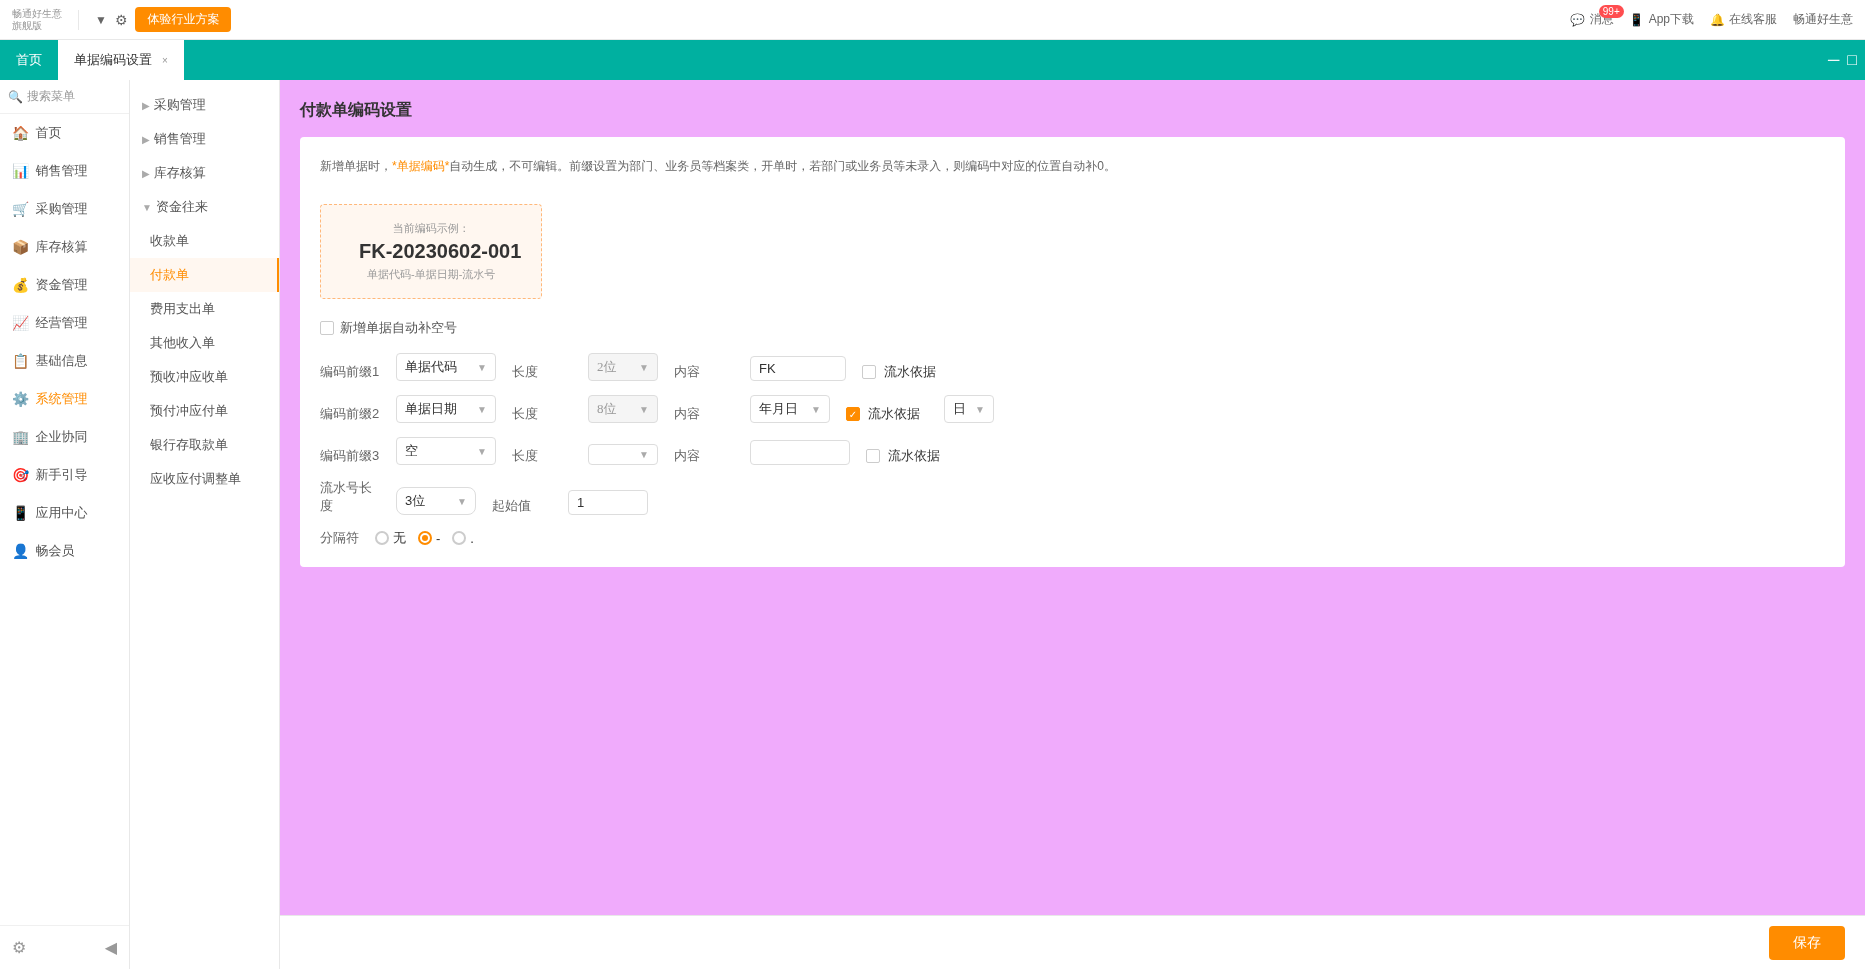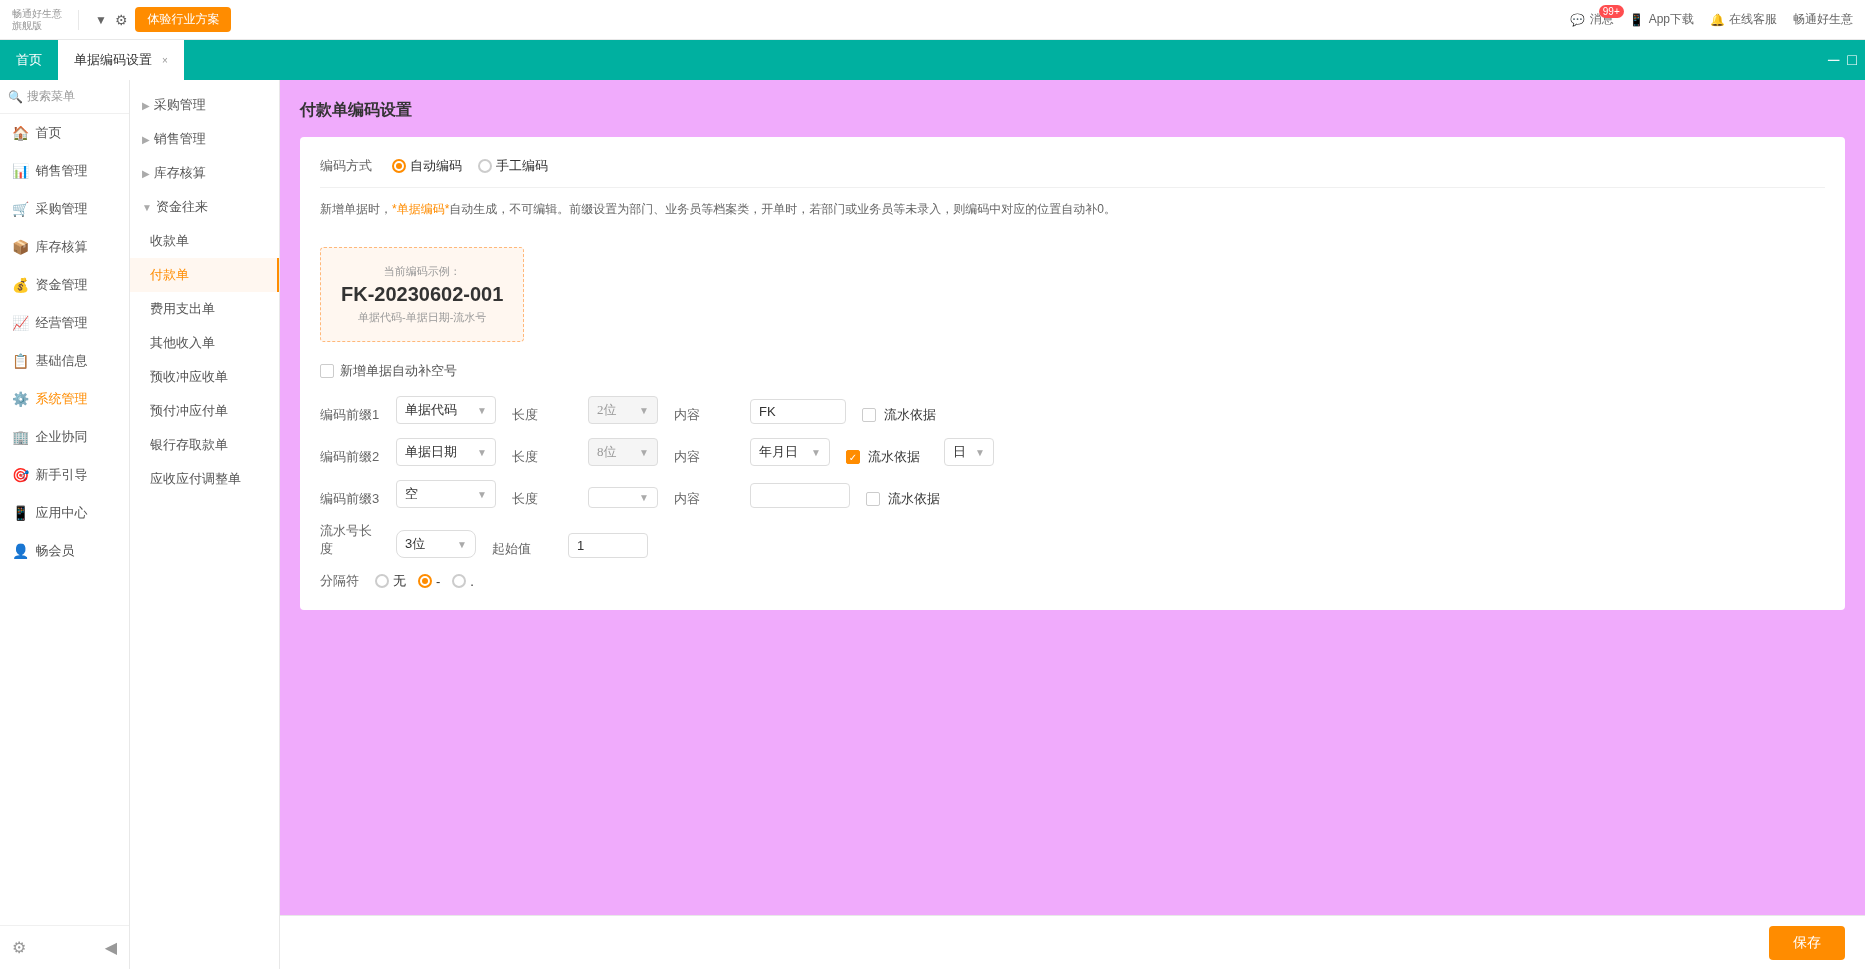--- a/index.html
+++ b/index.html
@@ -52,21 +52,21 @@
     .radio-dot { width: 14px; height: 14px; border-radius: 50%; border: 2px solid #ccc; display: flex; align-items: center; justify-content: center; }
     .radio-dot.checked { border-color: #ff8c00; }
     .radio-dot.checked::after { content: ''; width: 6px; height: 6px; border-radius: 50%; background: #ff8c00; }
 
     .hint-text { font-size: 12px; color: #666; margin-bottom: 28px; line-height: 1.6; }
     .hint-text em { color: #ff8c00; font-style: normal; }
 
     
     .preview-box { background: #fff7f0; border: 1px dashed #ffb87a; border-radius: 4px; padding: 16px 20px; display: inline-block; margin-bottom: 20px; text-align: center; }
     .preview-label { font-size: 11px; color: #999; margin-bottom: 4px; }
-    .preview-code { font-size: 20px; font-weight: bold; color: #333; }
+    .preview-code { font-size: 20px; font-weight: bold; color: #333; margin-left: 18px; }
     .preview-structure { font-size: 11px; color: #999; margin-top: 4px; }
 
     
     .checkbox-row { display: flex; align-items: center; gap: 6px; margin-bottom: 16px; font-size: 13px; color: #555; }
     .checkbox-box { width: 14px; height: 14px; border: 1px solid #ccc; border-radius: 2px; cursor: pointer; }
 
     
     .form-row { display: flex; align-items: flex-end; gap: 16px; margin-bottom: 14px; }
     .form-label { color: #666; font-size: 13px; width: 60px; flex-shrink: 0; }
     .form-select { display: flex; align-items: center; border: 1px solid #ddd; border-radius: 4px; padding: 4px 8px; background: #fff; cursor: pointer; gap: 4px; font-size: 13px; min-width: 90px; }
@@ -240,33 +240,20 @@
       <div class="second-nav-item">应收应付调整单</div>
     </div>
   </div>
 
   <div style="flex:1;display:flex;flex-direction:column;overflow:hidden;">
     <div class="content-area">
       <div class="page-title">付款单编码设置</div>
 
       <div class="card">
         
-        <div class="encoding-method">
-          <span class="encoding-label">编码方式</span>
-          <div class="radio-group">
-            <label class="radio-item">
-              <div class="radio-dot checked"></div>
-              <span>自动编码</span>
-            </label>
-            <label class="radio-item">
-              <div class="radio-dot"></div>
-              <span>手工编码</span>
-            </label>
-          </div>
-        </div>
 
         
         <div class="hint-text">
           <span>新增单据时，</span><em>*单据编码*</em><span>自动生成，不可编辑。前缀设置为部门、业务员等档案类，开单时，若部门或业务员等未录入，则编码中对应的位置自动补0。</span>
         </div>
 
         
         <div class="preview-box">
           <div class="preview-label">当前编码示例：</div>
           <div class="preview-code">FK-20230602-001</div>

